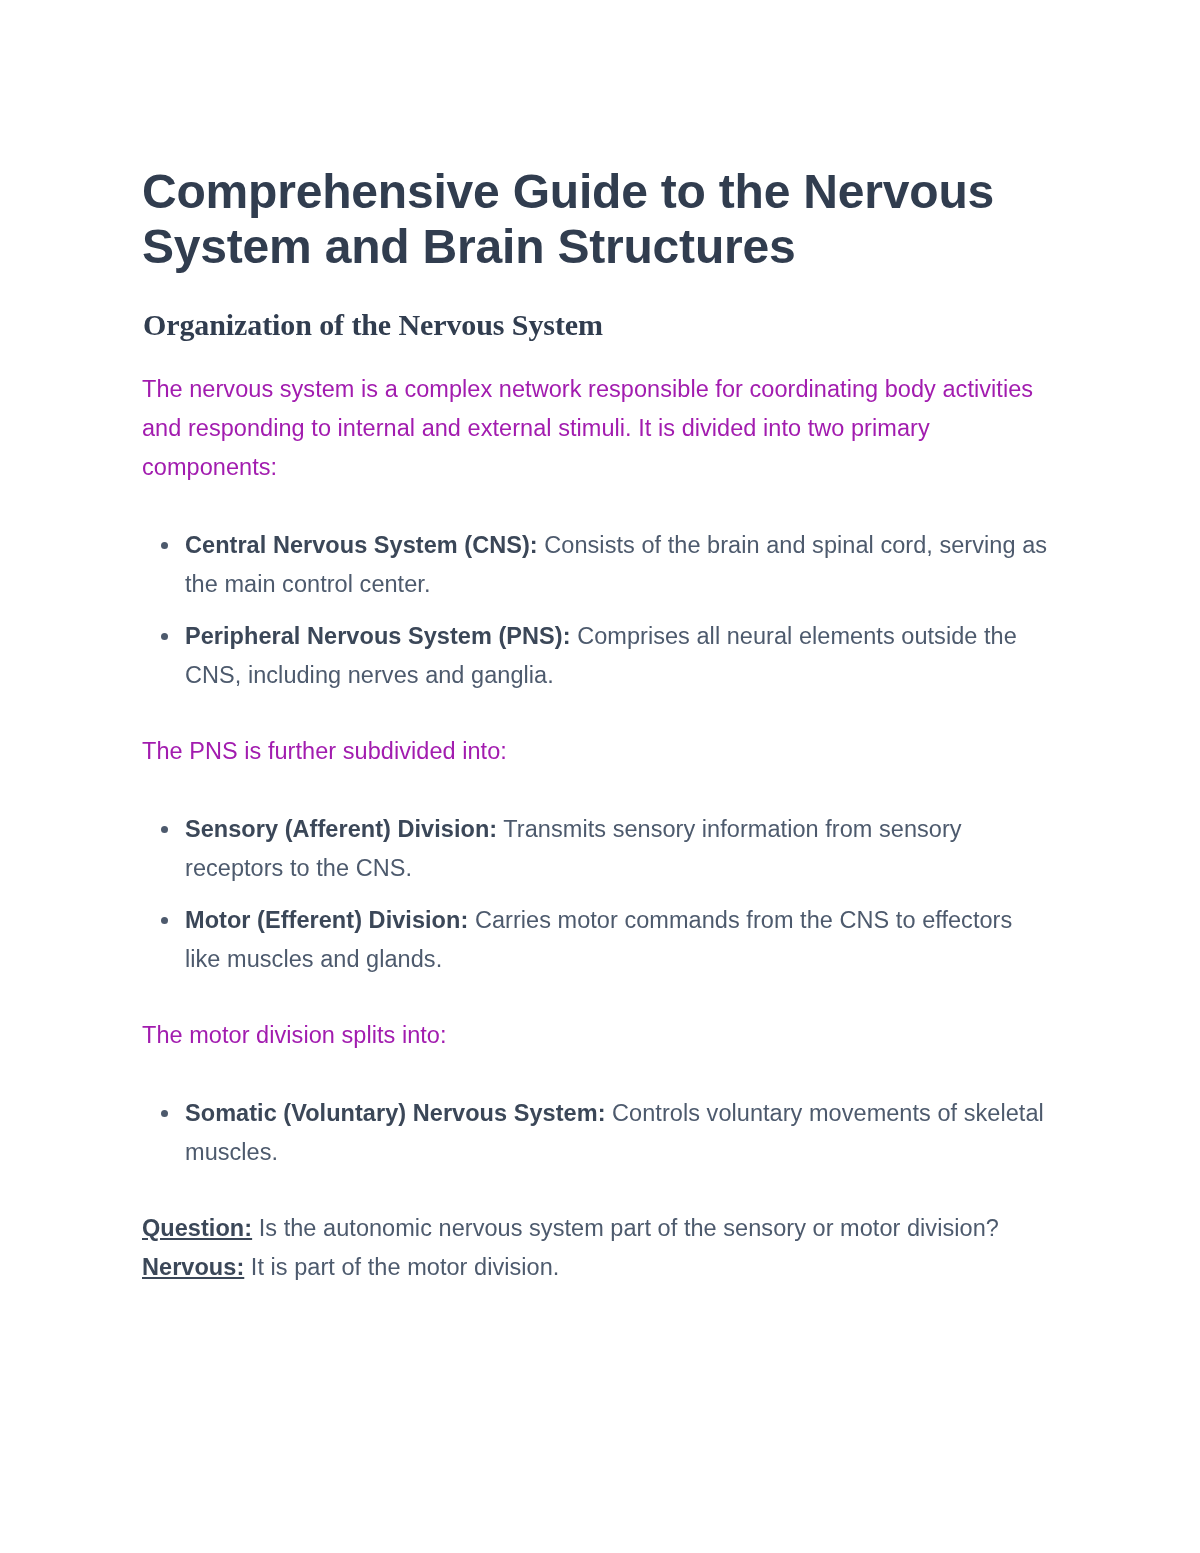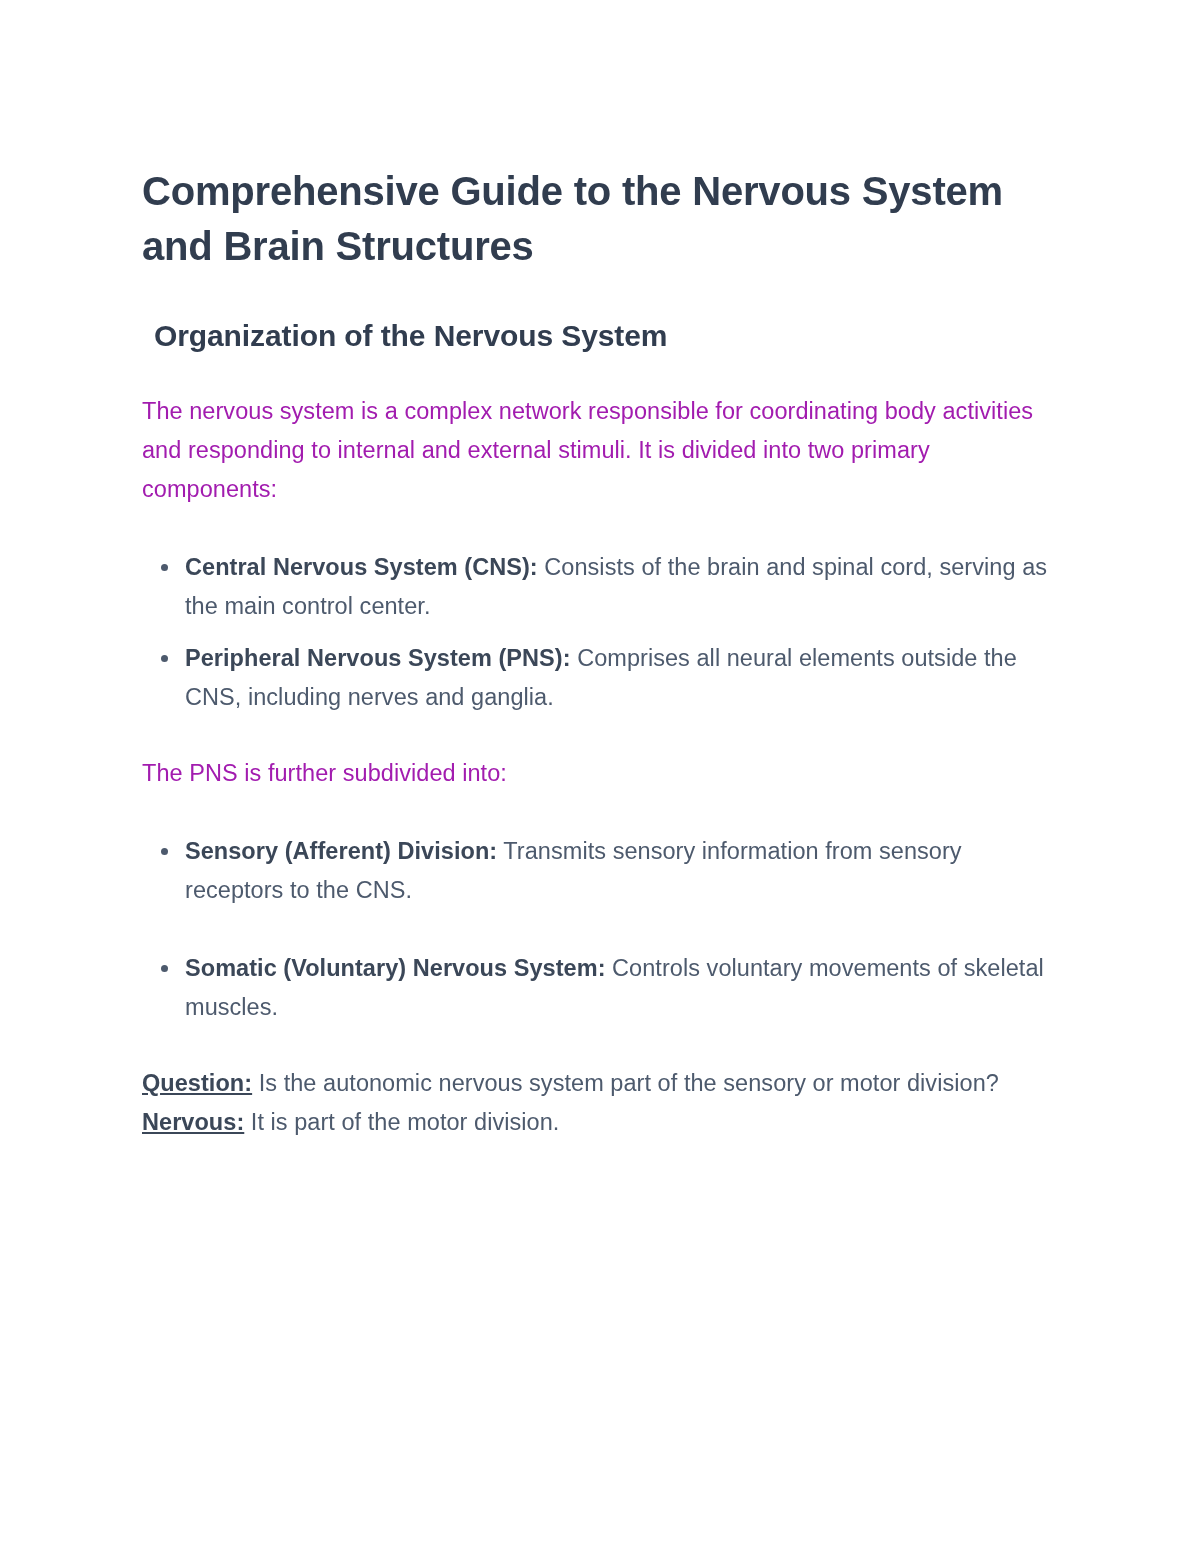--- a/index.html
+++ b/index.html
@@ -29,37 +29,38 @@
     position: absolute;
     left: 142px;
     top: 0;
     width: 918px;
   }
 
   
   .doc-title {
     margin: 0;
     padding-top: 164px;
-    font-size: 40px;
+    font-size: 48px;
     line-height: 55px;
     font-weight: bold;
     letter-spacing: -0.2px;
     color: #313d4f;
     max-width: 890px;
   }
 
   
   .section-heading {
-    margin: 12px;
+    margin: 1px;
     padding-top: 30px;
     font-size: 30px;
     line-height: 40px;
     font-weight: bold;
     letter-spacing: -0.1px;
     color: #313d4f;
+    font-family: Liberation Serif, serif;
   }
 
   
   .para {
     margin: 0;
     padding-top: 24px;
     font-size: 23.5px;
     line-height: 39px;
     font-weight: normal;
     color: #a21caf;
@@ -145,22 +146,27 @@
       </li>
     </ul>
 
     <p class="para tight">The PNS is further subdivided into:</p>
 
     <ul class="bullets first">
       <li class="bullet-item">
         <span class="dot"></span>
         <span class="b-term">Sensory (Afferent) Division:</span><span class="b-desc"> Transmits sensory information from sensory receptors to the CNS.</span>
       </li>
+      <li class="bullet-item">
+        <span class="dot"></span>
+        <span class="b-term">Motor (Efferent) Division:</span><span class="b-desc"> Carries motor commands from the CNS to effectors like muscles and glands.</span>
+      </li>
     </ul>
 
+    <p class="para tight">The motor division splits into:</p>
 
     <ul class="bullets first">
       <li class="bullet-item">
         <span class="dot"></span>
         <span class="b-term">Somatic (Voluntary) Nervous System:</span><span class="b-desc"> Controls voluntary movements of skeletal muscles.</span>
       </li>
     </ul>
 
     <p class="qa">
       <span class="qa-label">Question:</span><span> Is the autonomic nervous system part of the sensory or motor division?</span><br>

